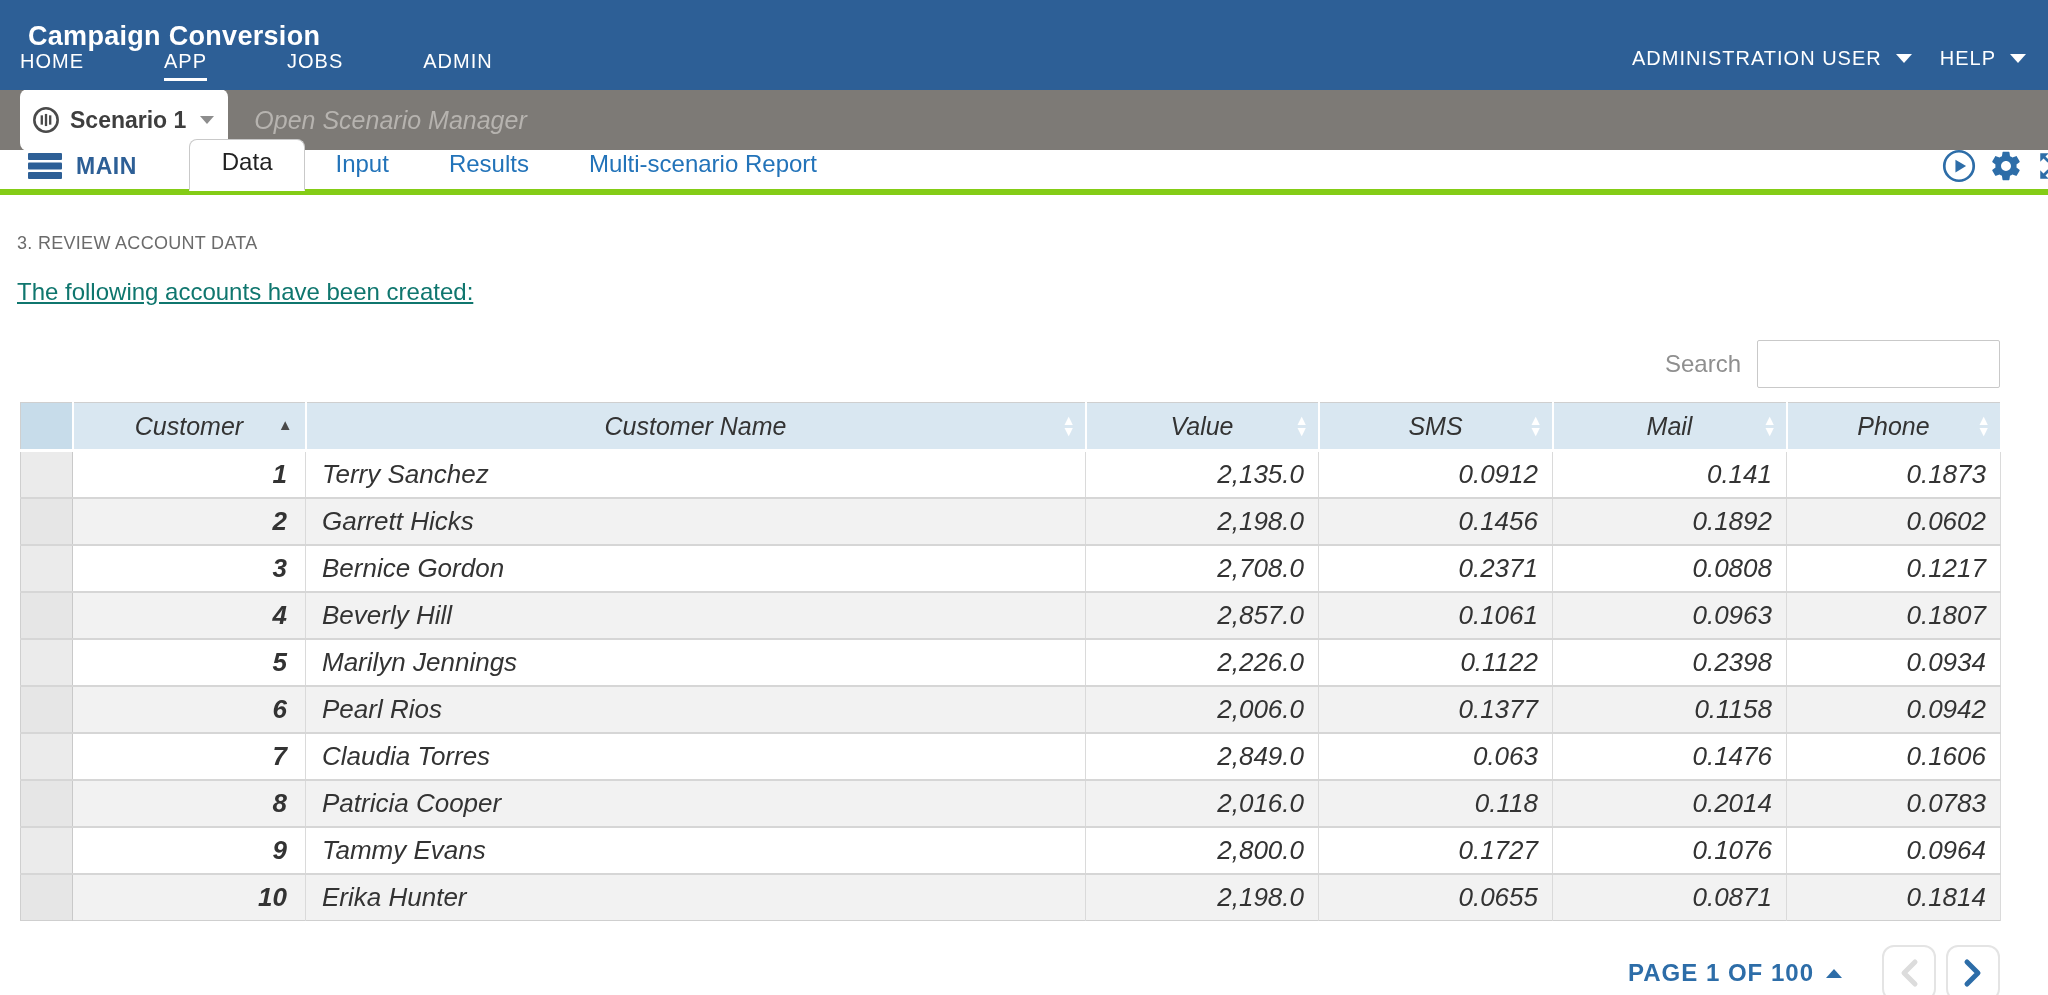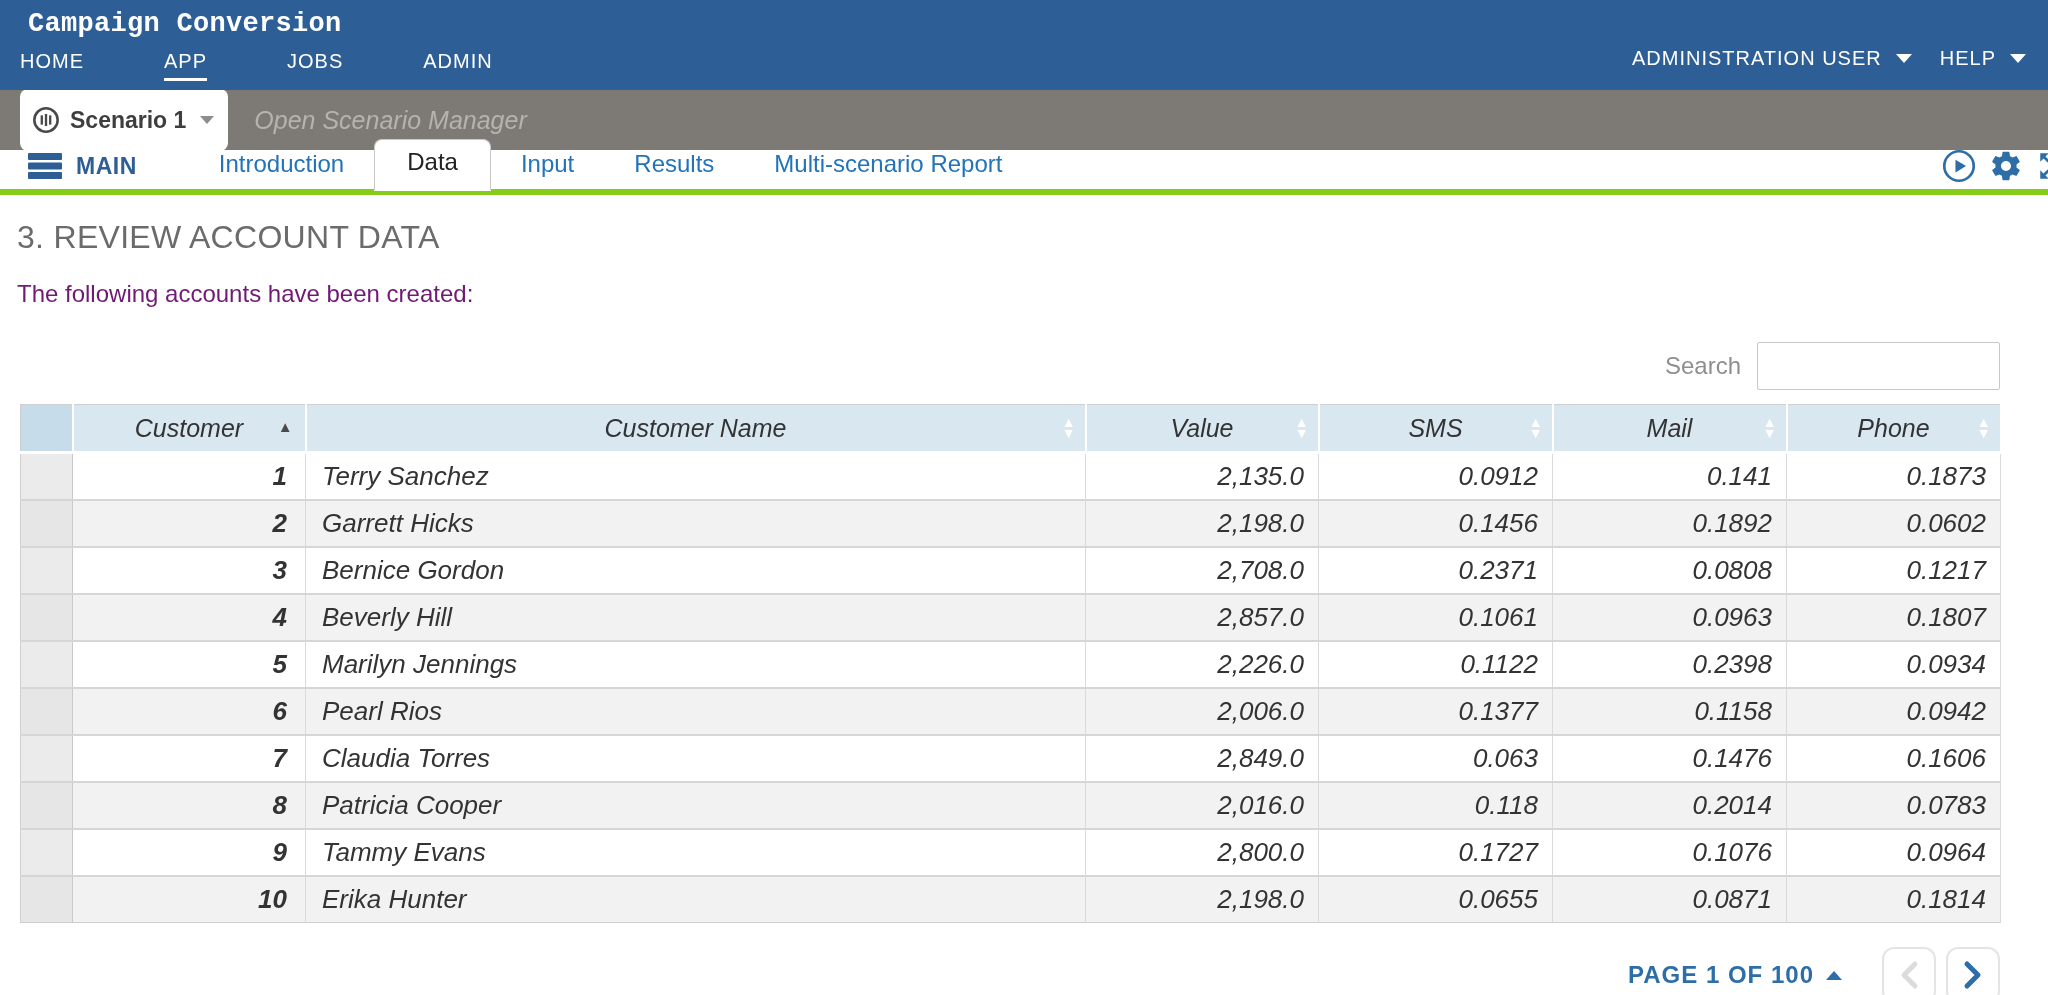--- a/index.html
+++ b/index.html
@@ -6,21 +6,21 @@
   html, body { margin: 0; padding: 0; }
   body {
     width: 2048px; height: 995px; overflow: hidden;
     background: #ffffff;
     font-family: "Liberation Sans", sans-serif;
     -webkit-font-smoothing: antialiased;
   }
 
   
   .app-header { position: relative; height: 90px; background: #2d5f96; color: #fff; }
-  .app-title { position: absolute; left: 28px; top: 9px; font-size: 27px; font-weight: bold; letter-spacing: .3px; font-family: Liberation Mono, monospace; }
+  .app-title { position: absolute; left: 28px; top: 21px; font-size: 27px; font-weight: bold; letter-spacing: .3px; }
   .main-nav { position: absolute; left: 20px; bottom: 9px; display: flex; gap: 80px; }
   .nav-item { font-size: 20px; letter-spacing: 1px; padding-bottom: 8px; position: relative; cursor: pointer; }
   .nav-item.active::after { content: ""; position: absolute; left: 0; right: 0; bottom: 0; height: 3px; background: #fff; }
   .header-right { position: absolute; right: 22px; bottom: 20px; display: flex; gap: 28px; align-items: center; }
   .menu-trigger { display: flex; align-items: center; font-size: 20px; letter-spacing: 1px; cursor: pointer; }
   .caret-down-white { width: 0; height: 0; border-left: 8px solid transparent; border-right: 8px solid transparent; border-top: 9px solid #fff; margin-left: 14px; }
 
   
   .scenario-bar { height: 60px; background: #7d7a76; display: flex; align-items: center; padding-left: 20px; }
   .scenario-pill { height: 62px; background: #fff; border-radius: 8px; display: flex; align-items: center; padding: 0 14px 0 12px; cursor: pointer; }
@@ -37,22 +37,22 @@
   .tab.active {
     color: #222; background: #fff;
     border: 1px solid #c9c9c9; border-bottom: 2px solid #fff;
     border-radius: 8px 8px 0 0; margin-bottom: -2px; padding: 8px 32px 13px;
   }
   .tabbar-icons { position: absolute; left: 1942px; bottom: 6px; display: flex; gap: 13px; align-items: center; }
   .tb-icon { width: 34px; height: 34px; cursor: pointer; flex: 0 0 auto; }
 
   
   .content { padding: 0; }
-  .section-heading { margin: 24px 0 0 17px; font-size: 32px; font-weight: 400; color: #6b6b6b; letter-spacing: .3px; }
-  .intro-text { margin: 24px 0 0 17px; font-size: 24px; color: #701a75; }
+  .section-heading { margin: 38px 0 0 17px; font-size: 18px; font-weight: 400; color: #6b6b6b; letter-spacing: .3px; }
+  .intro-text { margin: 24px 0 0 17px; font-size: 24px; color: #0f766e; text-decoration: underline; }
 
   .search-row { display: flex; justify-content: flex-end; align-items: center; margin: 34px 48px 14px 0; padding-left: 12px; }
   .search-label { color: #8f8f8f; font-size: 24px; margin-right: 16px; }
   .search-input { width: 243px; height: 48px; border: 1px solid #c9c9c9; border-radius: 2px; font-size: 24px; padding: 0 10px; font-family: "Liberation Sans", sans-serif; outline: none; }
 
   
   table.data-table { margin-left: 20px; width: 1980px; border-collapse: collapse; table-layout: fixed; border: 1px solid #cfcfcf; font-style: italic; }
   .data-table thead th {
     background: #d9e7f1; height: 48px; font-size: 25px; font-weight: 400; color: #333;
     position: relative; border-right: 2px solid #fff; border-bottom: 3px solid #fff; text-align: center; cursor: pointer;
@@ -122,21 +122,20 @@
 <div class="tab-bar">
   <div class="main-menu">
     <svg width="34" height="28" viewBox="0 0 34 28">
       <rect x="0" y="1" width="34" height="7" rx="1" fill="#2d5f96"></rect>
       <rect x="0" y="10.5" width="34" height="7" rx="1" fill="#2d5f96"></rect>
       <rect x="0" y="20" width="34" height="7" rx="1" fill="#2d5f96"></rect>
     </svg>
     <span class="main-label">MAIN</span>
   </div>
   <div class="tabs" id="tabs-list">
-      <div class="tab"><span>Introduction</span></div>
       <div class="tab active"><span>Data</span></div>
       <div class="tab"><span>Input</span></div>
       <div class="tab"><span>Results</span></div>
       <div class="tab"><span>Multi-scenario Report</span></div>
     </div>
   <div class="tabbar-icons">
     <svg class="tb-icon" viewBox="0 0 24 24">
       <circle cx="12" cy="12" r="10.4" fill="none" stroke="#2d6da8" stroke-width="1.9"></circle>
       <path d="M9.5 7.5 L17 12 L9.5 16.5 Z" fill="#2d6da8"></path>
     </svg>

